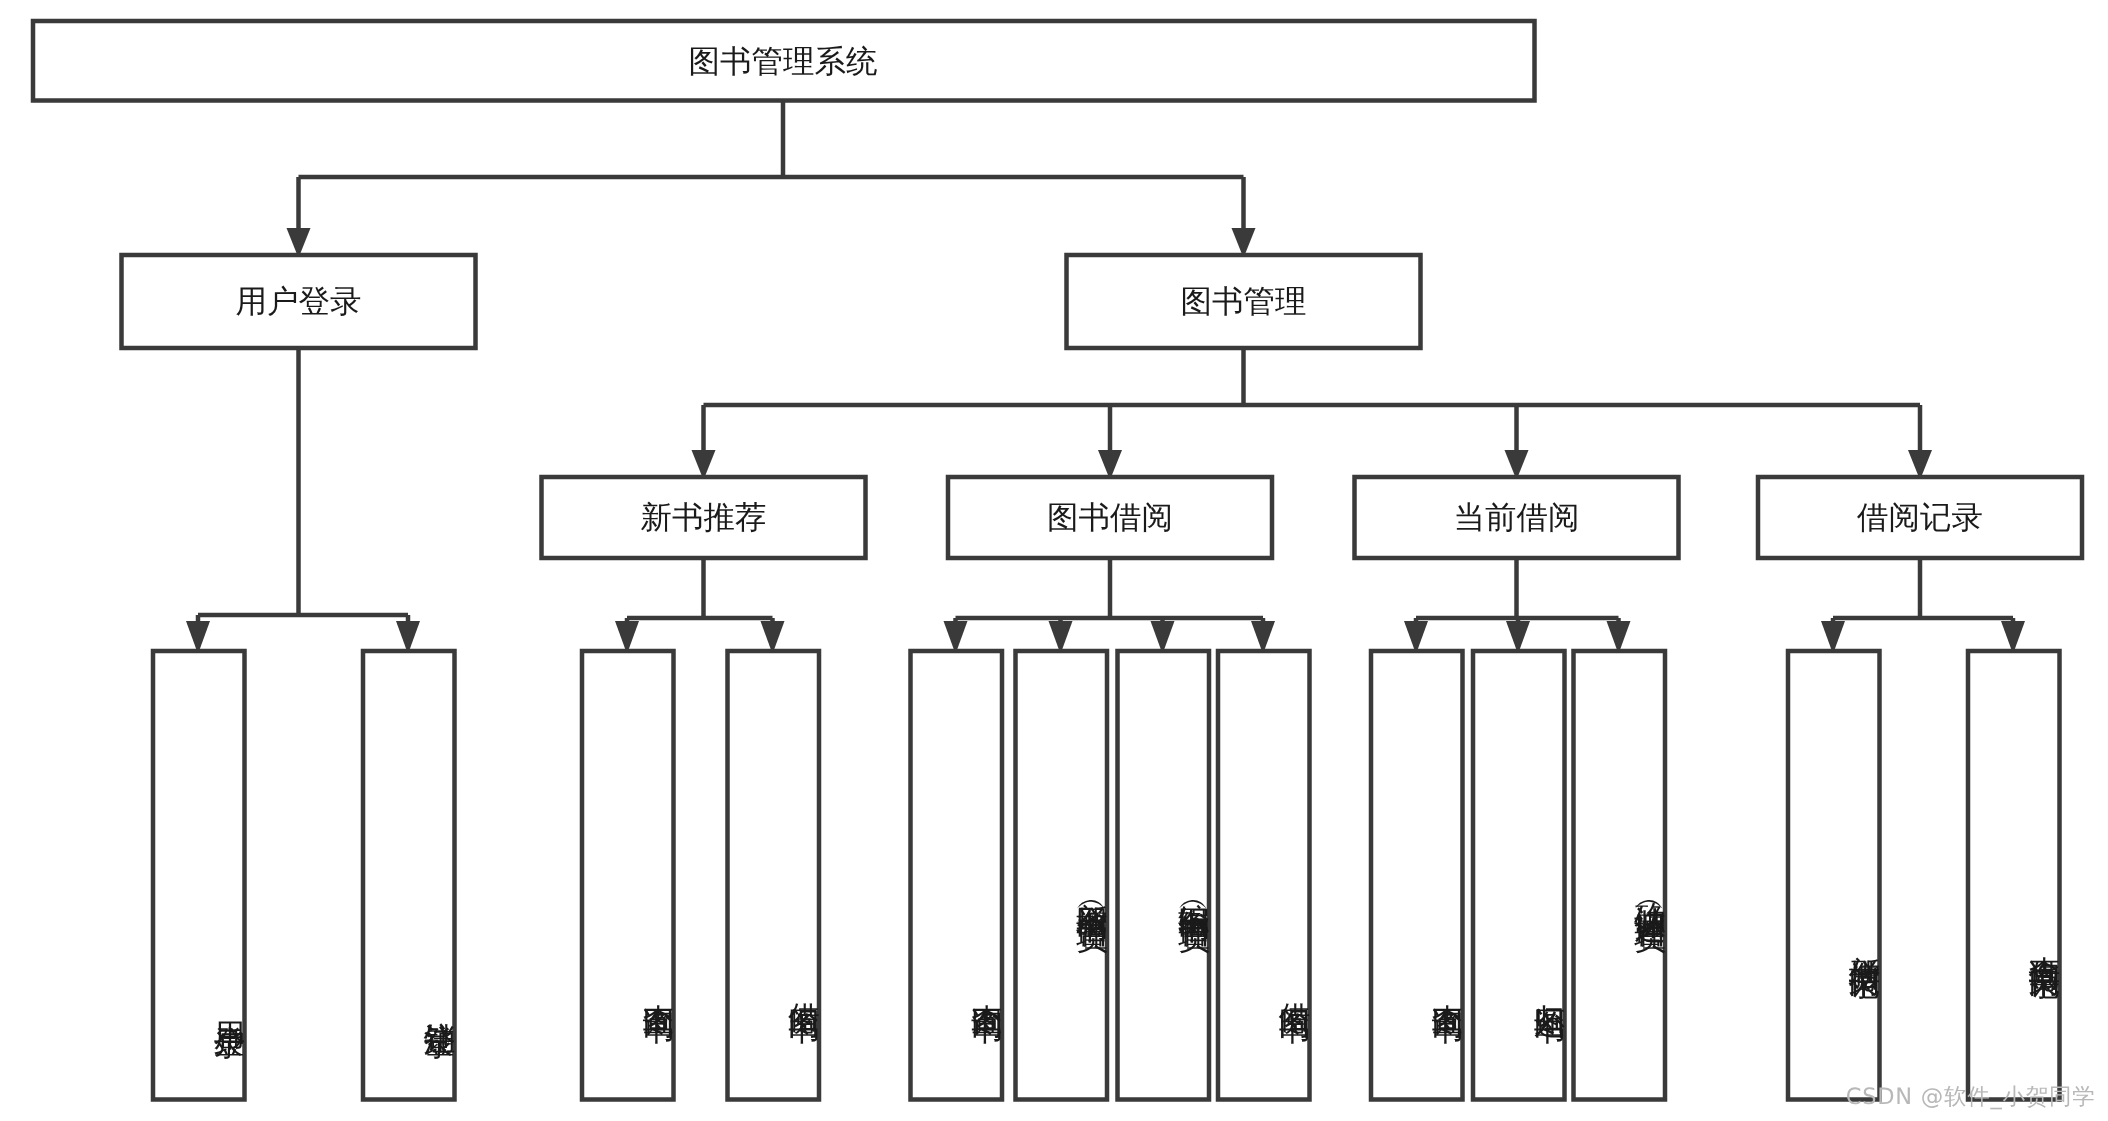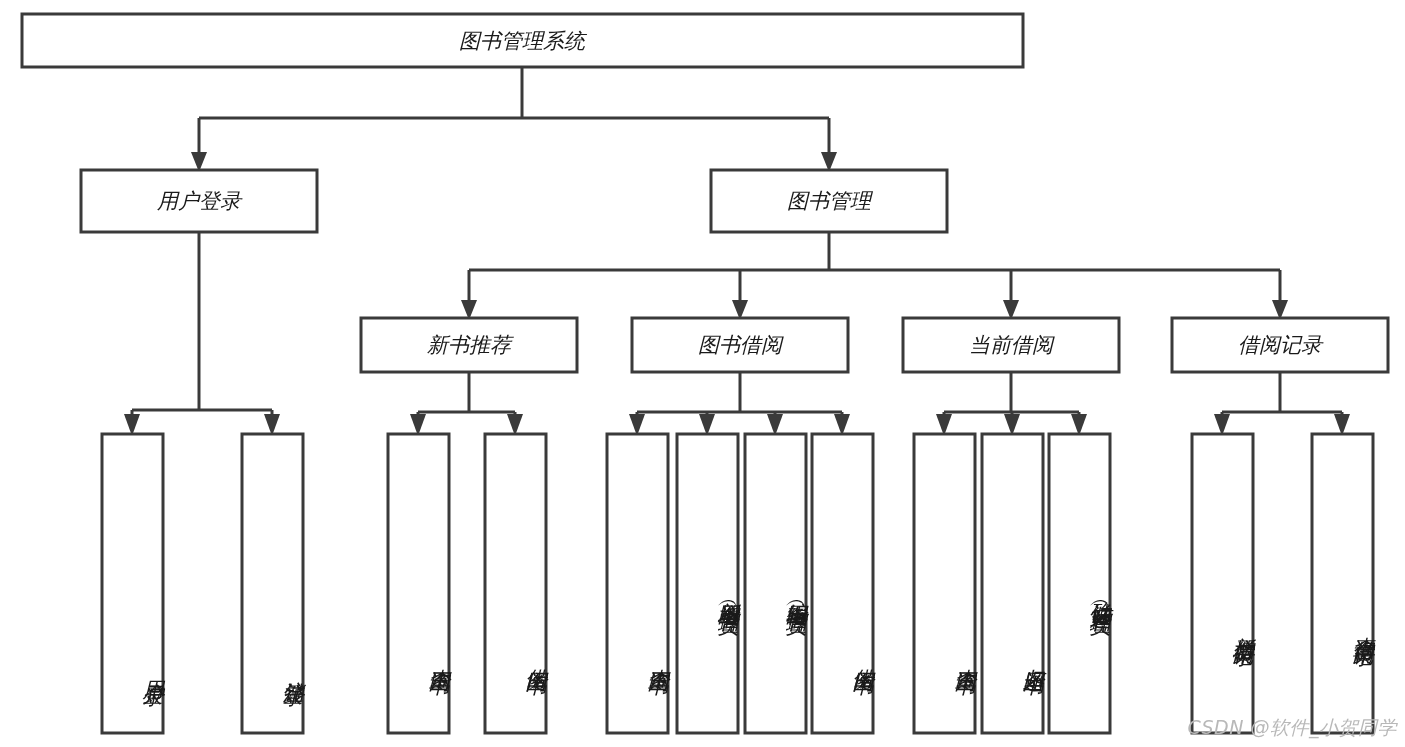--- a/index.html
+++ b/index.html
@@ -11,21 +11,20 @@
     width: 1405px;
     height: 747px;
     font-family: "DejaVu Sans", "Liberation Sans", sans-serif;
     overflow: hidden;
   }
   #diagram-root {
     position: relative;
     width: 1405px;
     height: 747px;
     background: #ffffff;
-    font-style: italic;
   }
   svg.canvas {
     position: absolute;
     left: 0;
     top: 0;
     width: 1405px;
     height: 747px;
   }
   .node-box {
     fill: #ffffff;
@@ -62,21 +61,21 @@
     align-items: flex-start;
     justify-content: center;
     white-space: nowrap;
     pointer-events: none;
   }
   .watermark {
     position: absolute;
     right: 8px;
     bottom: 6px;
     font-family: "DejaVu Sans", "Liberation Sans", sans-serif;
-    font-size: 19px;
+    font-size: 15px;
     color: #b8b8b8;
     white-space: nowrap;
     letter-spacing: 0.5px;
   }
 </style>
 </head>
 <body>
 
 <div id="diagram-root">
 

